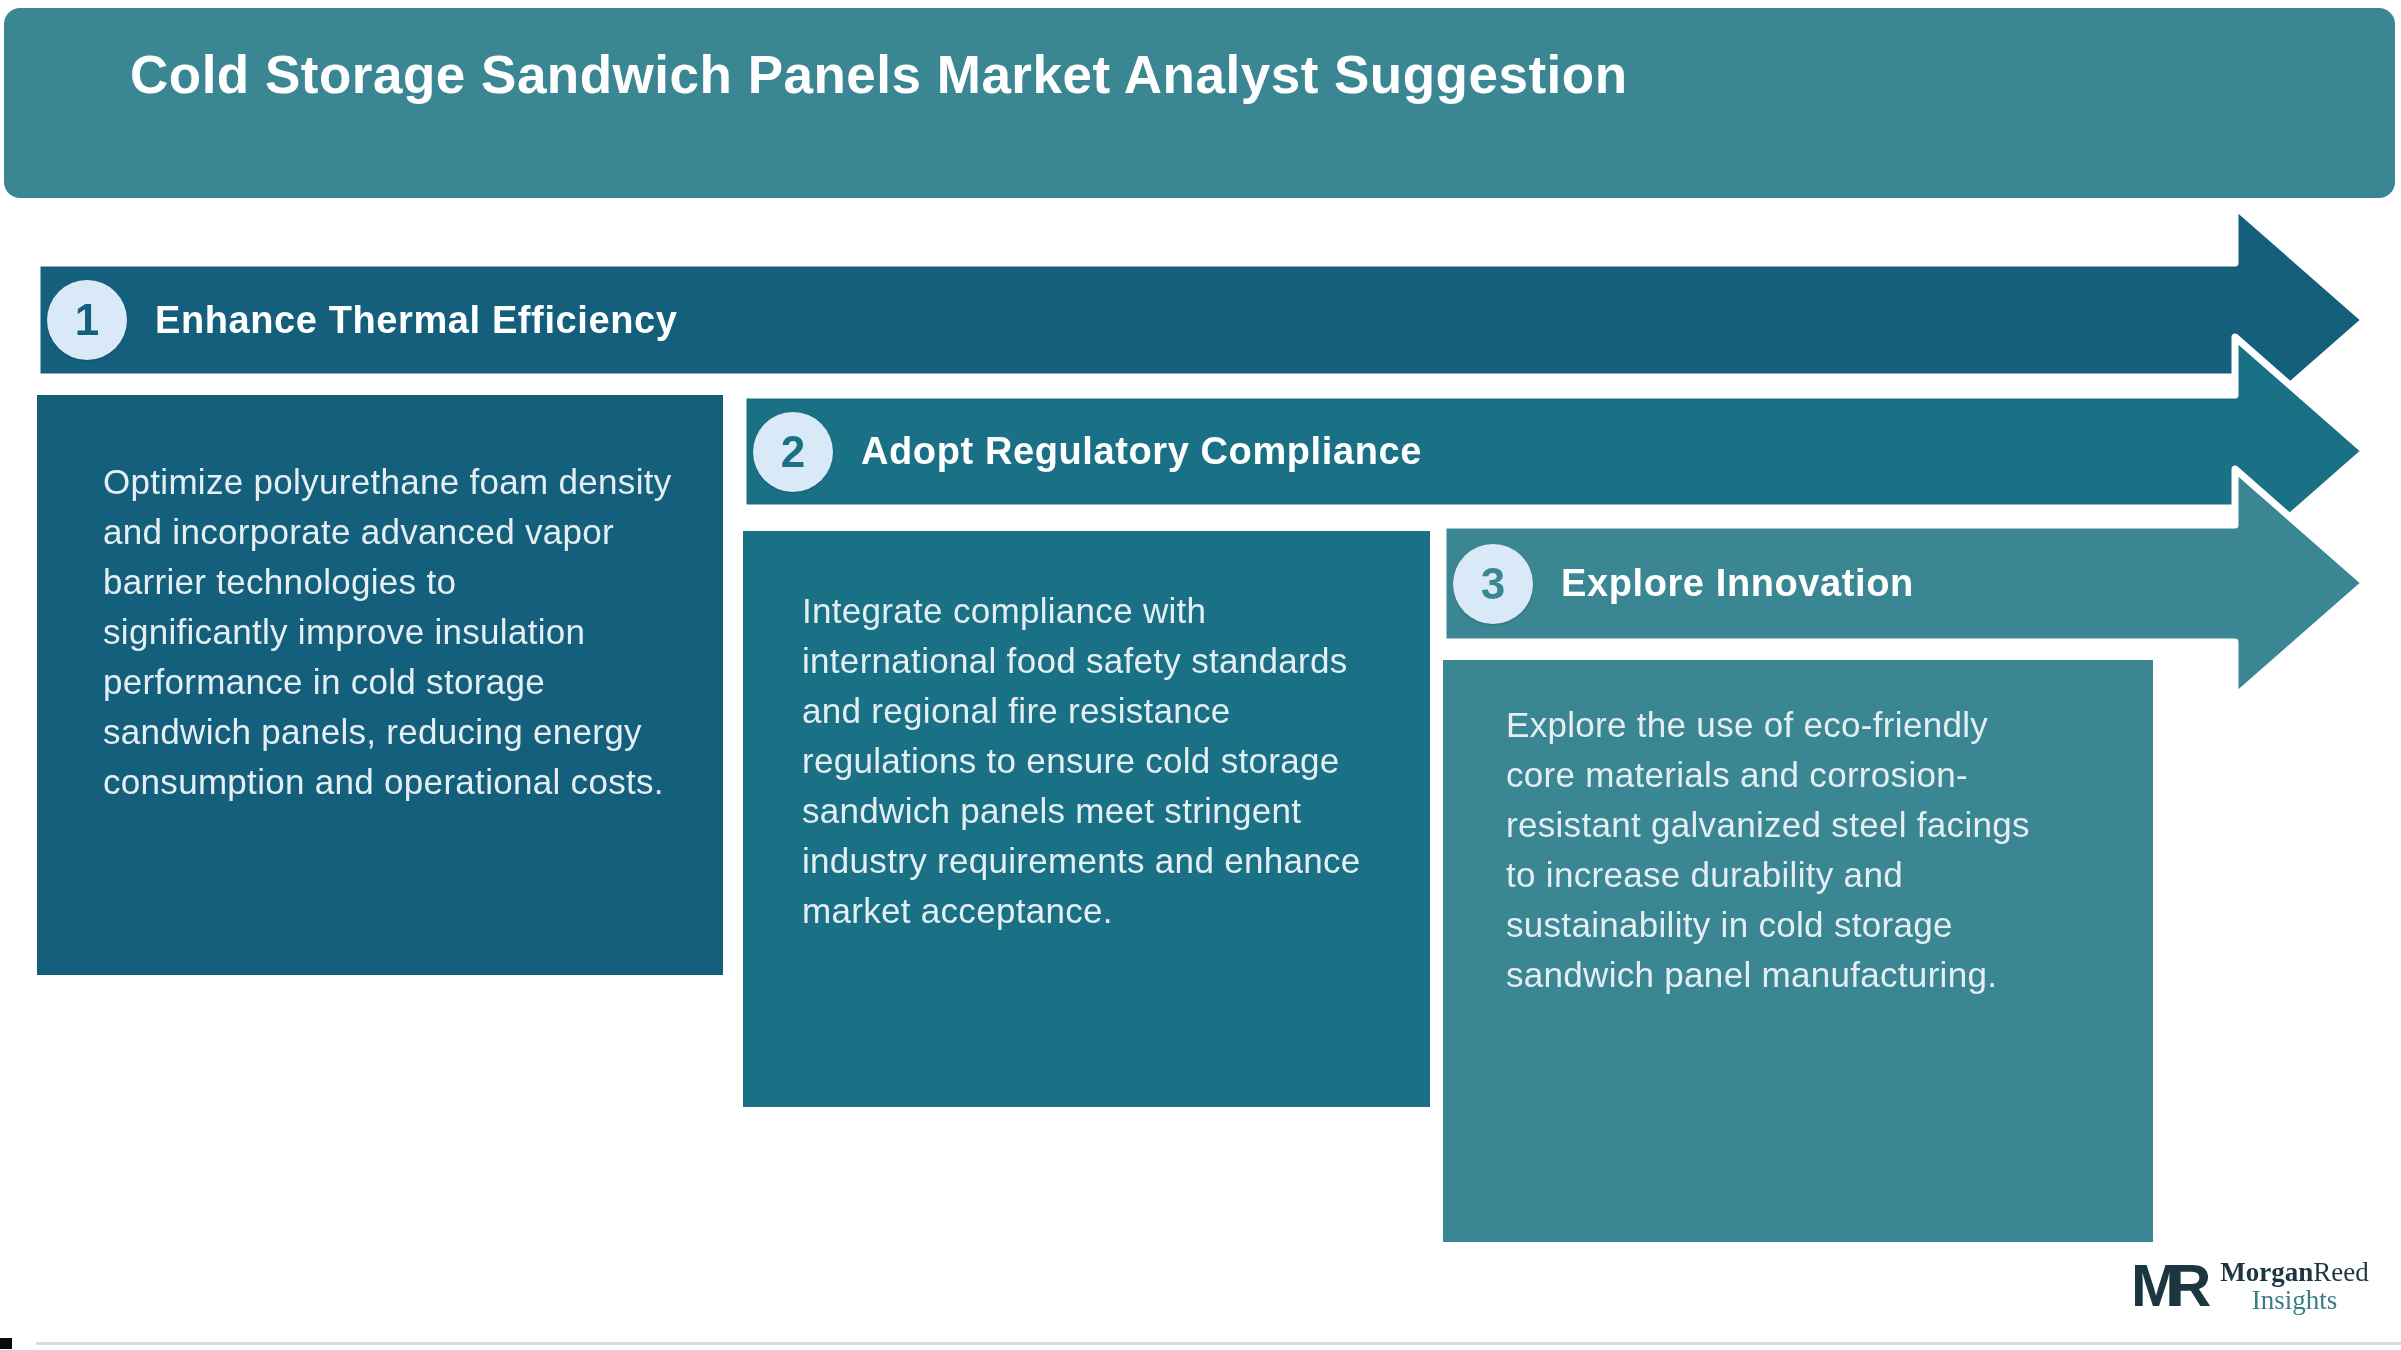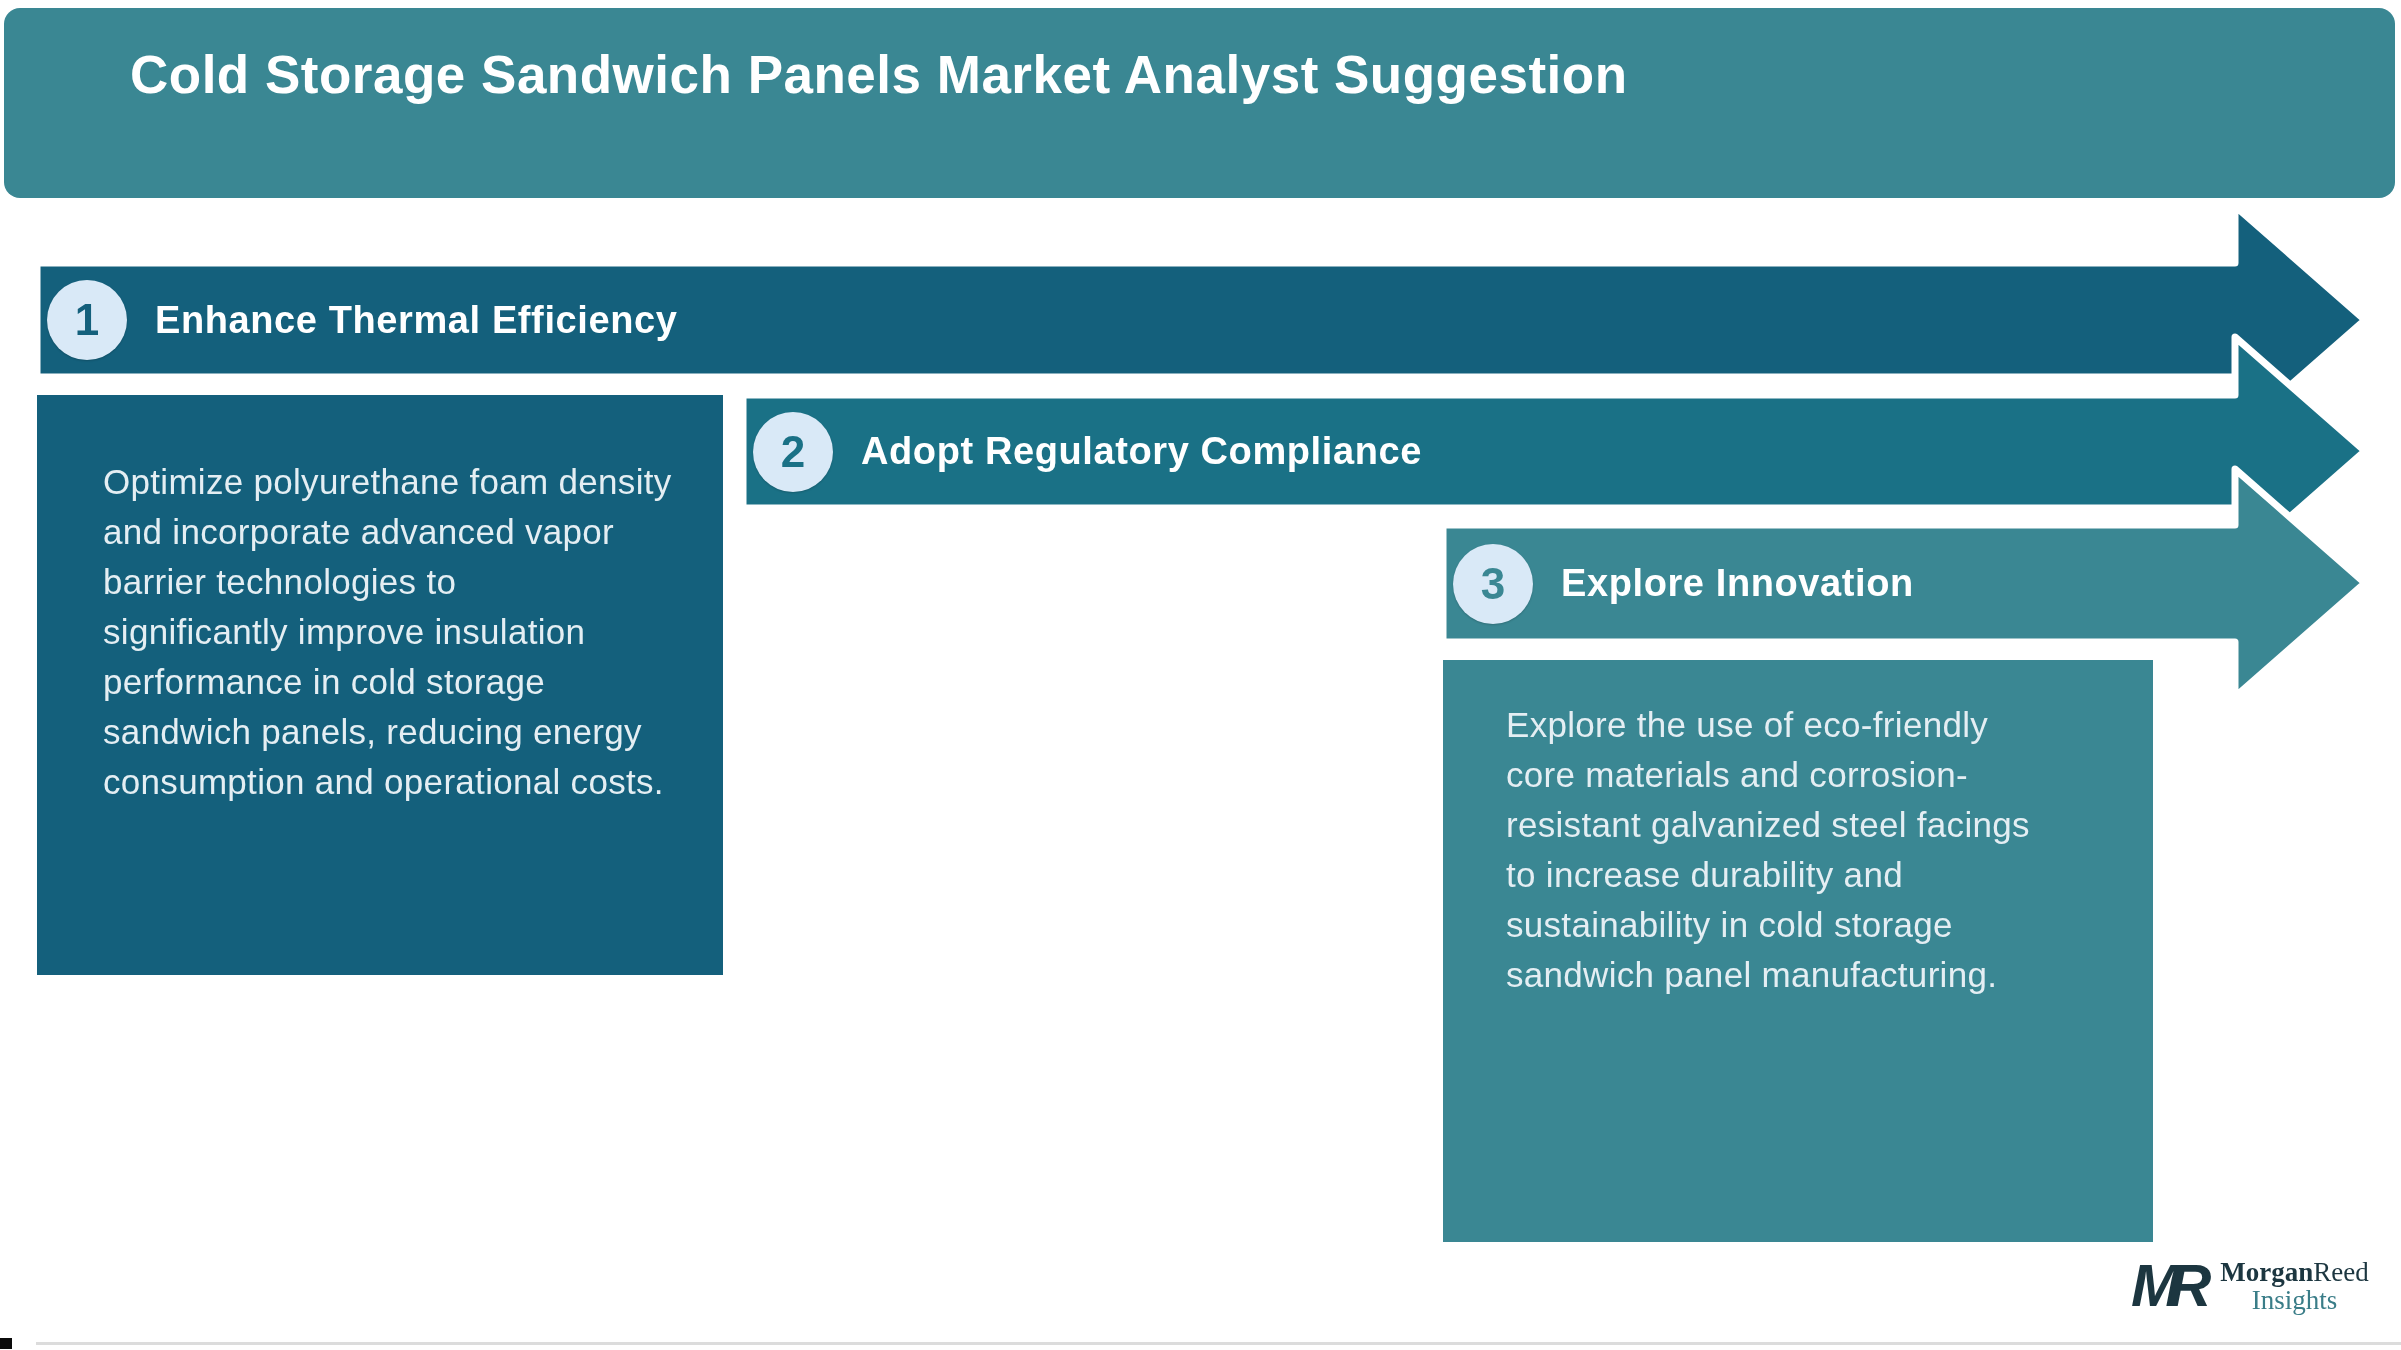--- a/index.html
+++ b/index.html
@@ -89,33 +89,42 @@
   <div class="desc-box" style="left: 37px; top: 395px; width: 686px; height: 580px; padding: 62px 10px 0px 66px; background-color: rgb(20, 96, 124);">
     <p class="desc-text" style="color: rgb(228, 238, 243);">Optimize polyurethane foam density
 and incorporate advanced vapor
 barrier technologies to
 significantly improve insulation
 performance in cold storage
 sandwich panels, reducing energy
 consumption and operational costs.</p>
   </div>
 
+  <div class="desc-box" style="left: 743px; top: 531px; width: 687px; height: 576px; padding: 55px 10px 0px 59px; background-color: rgb(26, 113, 134);">
+    <p class="desc-text" style="color: rgb(228, 238, 243);">Integrate compliance with
+international food safety standards
+and regional fire resistance
+regulations to ensure cold storage
+sandwich panels meet stringent
+industry requirements and enhance
+market acceptance.</p>
+  </div>
 
   <div class="desc-box" style="left: 1443px; top: 660px; width: 710px; height: 582px; padding: 40px 10px 0px 63px; background-color: rgb(58, 135, 147);">
     <p class="desc-text" style="color: rgb(228, 238, 243);">Explore the use of eco-friendly
 core materials and corrosion-
 resistant galvanized steel facings
 to increase durability and
 sustainability in cold storage
 sandwich panel manufacturing.</p>
   </div>
 
 
   <div class="logo">
-    <div class="logo-monogram" style="color: rgb(28, 54, 64); font-style: italic;">MR</div>
+    <div class="logo-monogram" style="color: rgb(28, 54, 64);">MR</div>
     <div class="logo-text">
       <div class="logo-name" style="color: rgb(28, 54, 64);">
         <span class="bold">Morgan</span><span>Reed</span>
       </div>
       <div class="logo-tagline" style="color: rgb(58, 125, 136);">Insights</div>
     </div>
   </div>
 
   <div class="bottom-hairline" style="background-color: rgb(220, 220, 220);"></div>
   <div class="corner-chip" style="background-color: rgb(11, 11, 11);"></div>

